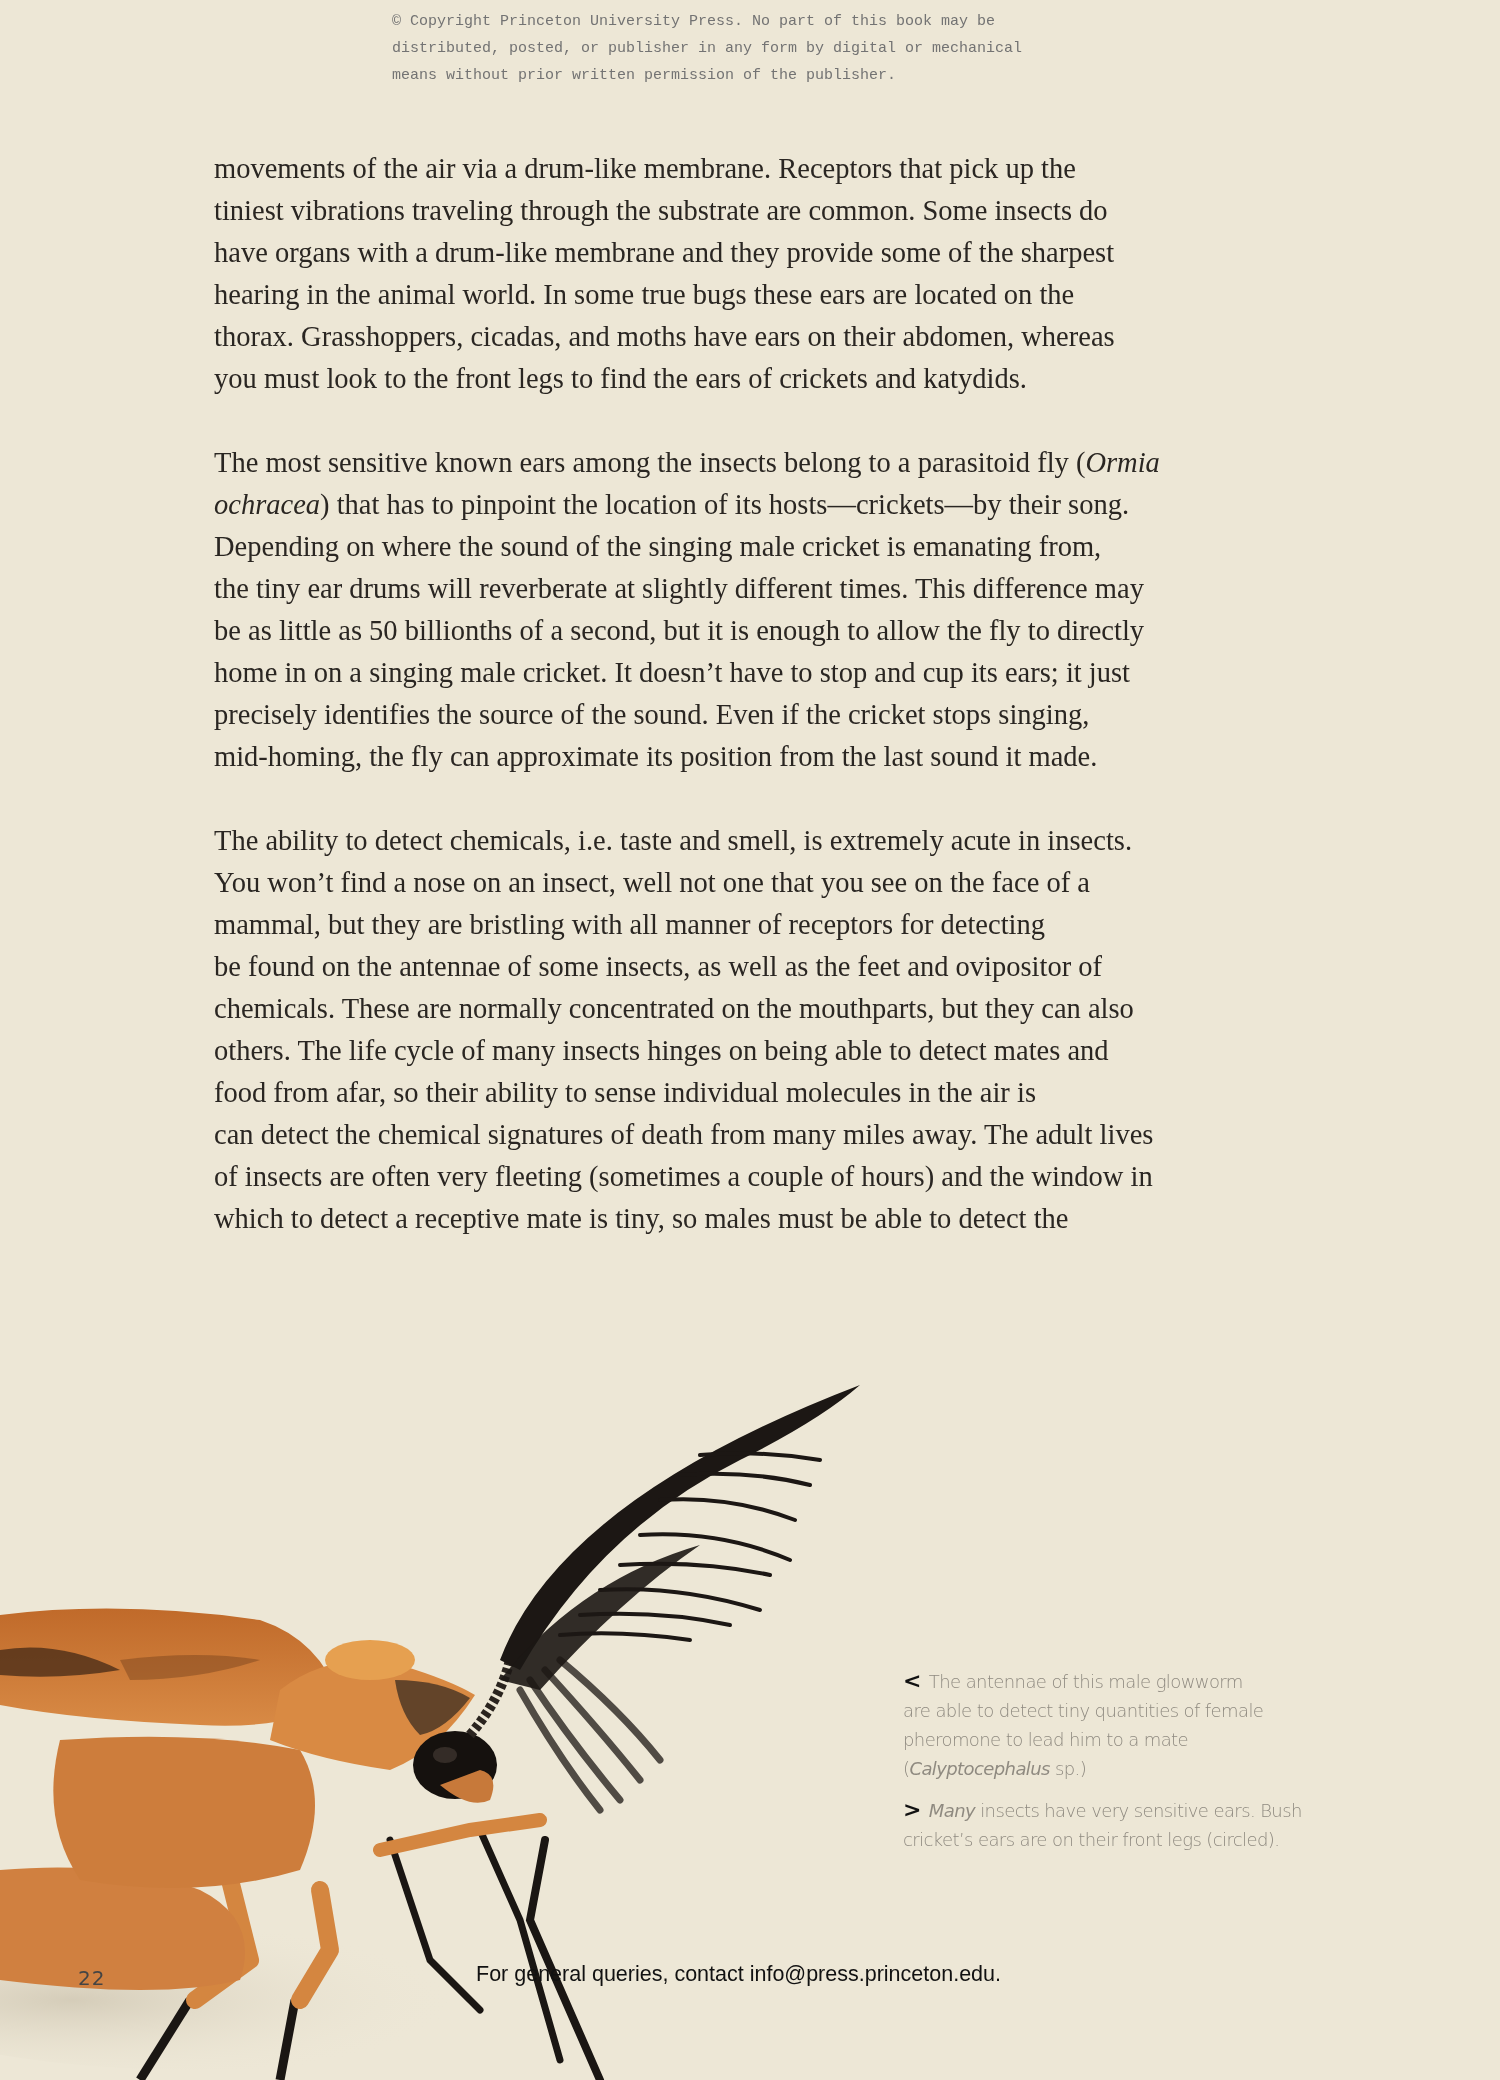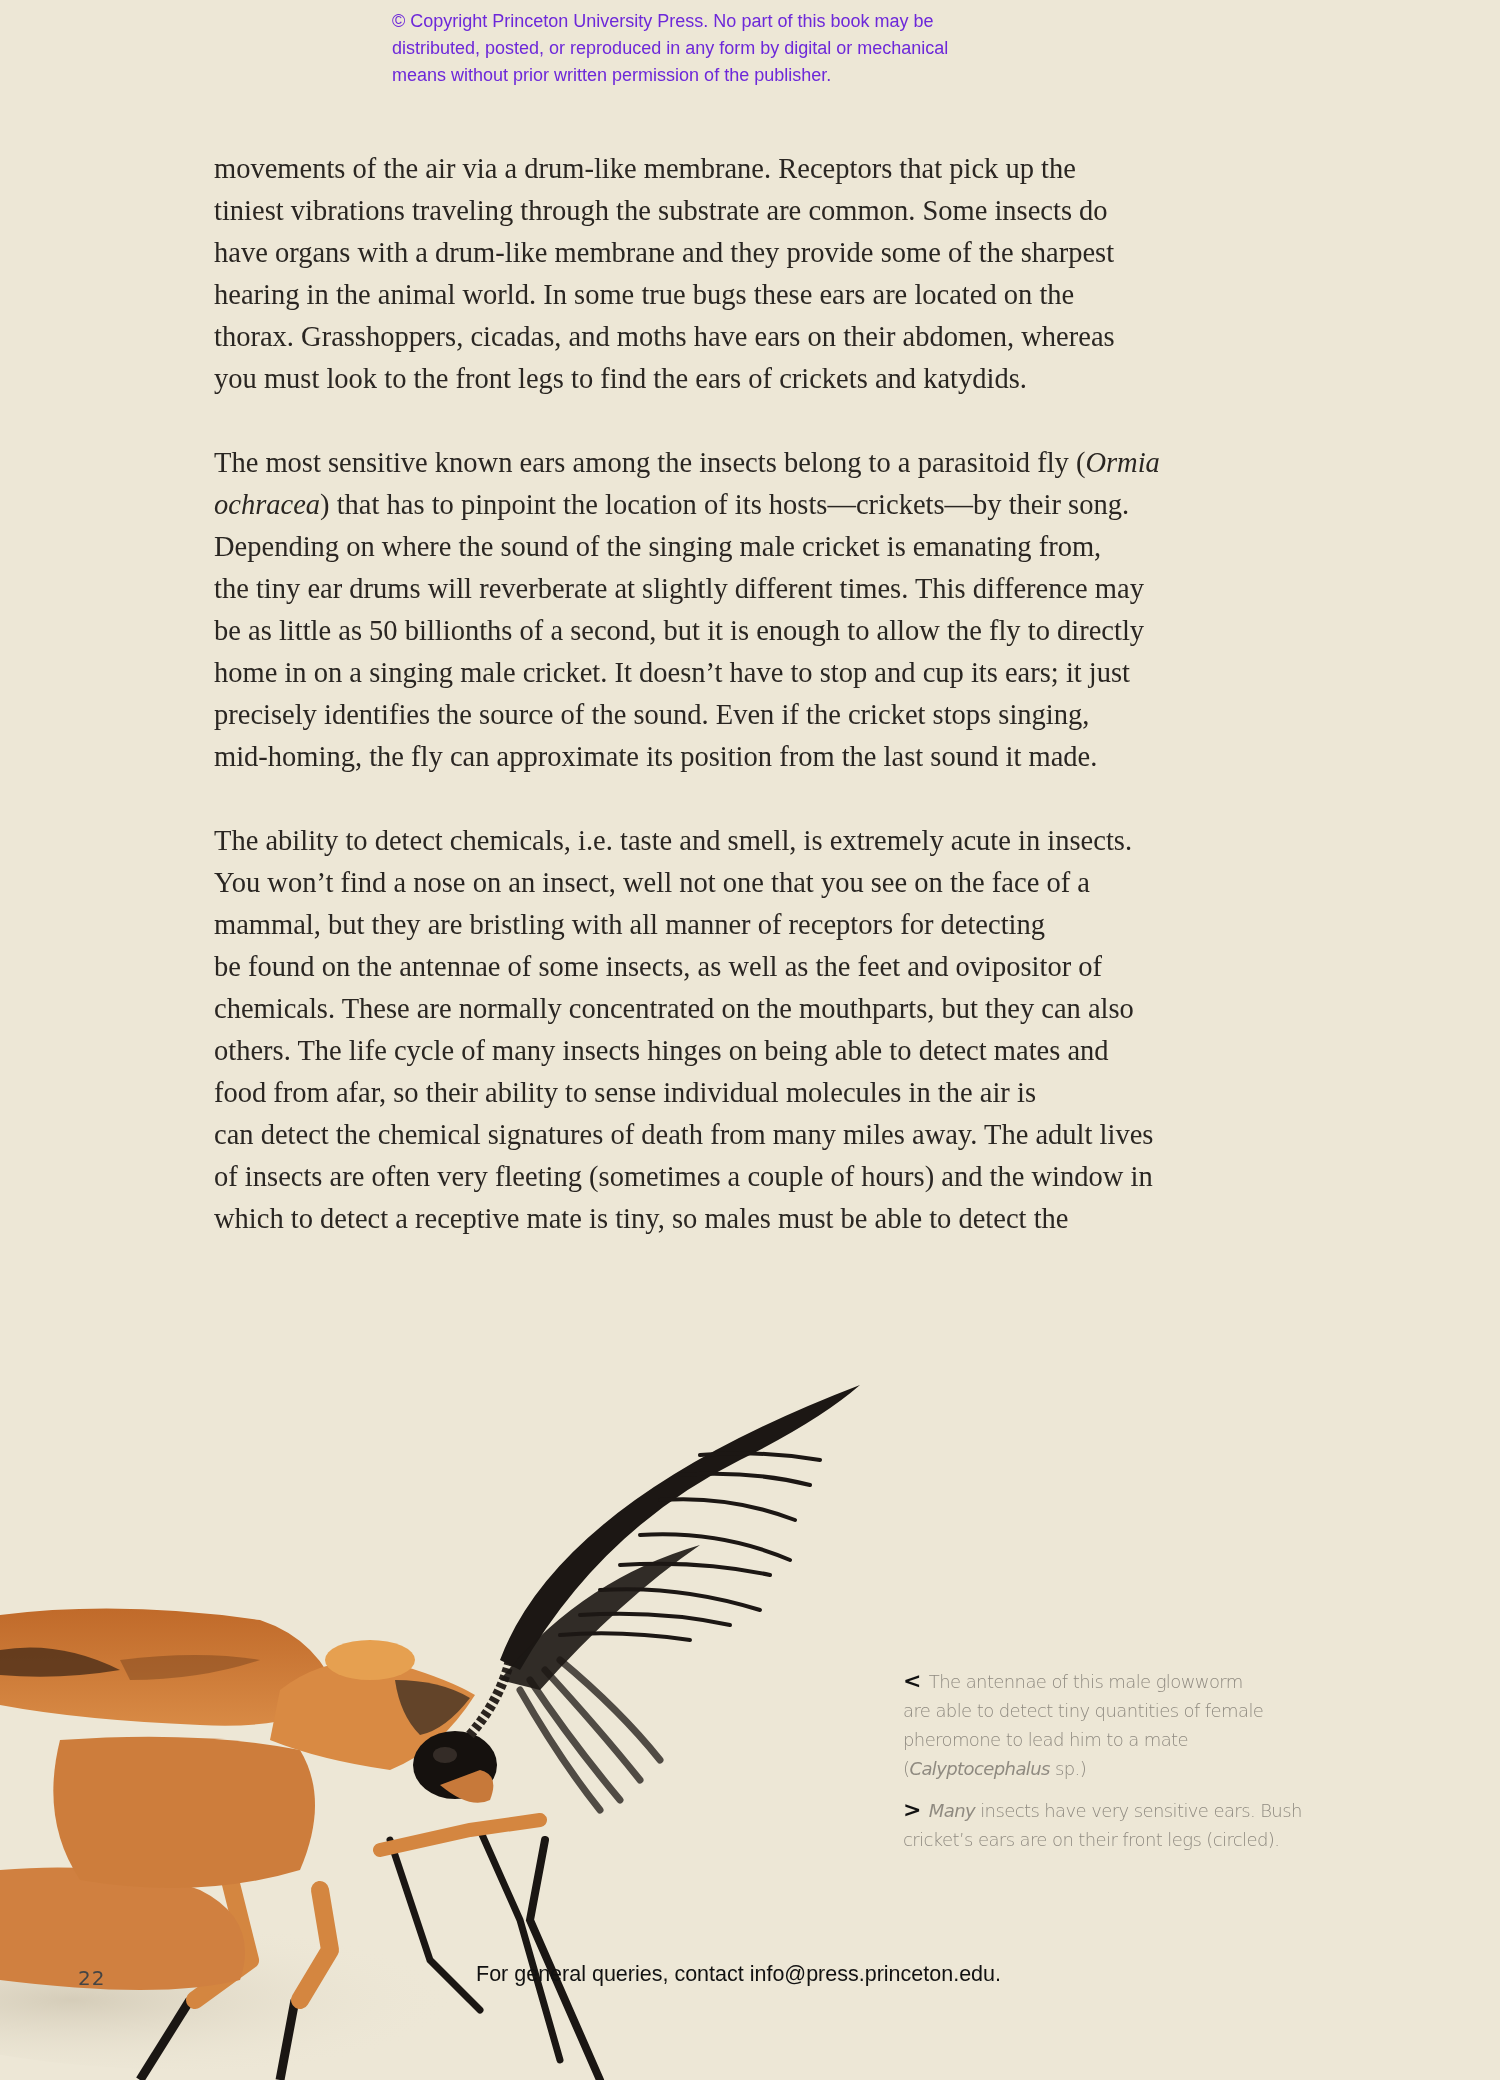--- a/index.html
+++ b/index.html
@@ -5,22 +5,22 @@
   html, body { margin: 0; padding: 0; }
   body {
     width: 1500px; height: 2080px; overflow: hidden;
     background: #ede7d6;
     position: relative;
     font-family: "DejaVu Serif", serif;
     color: #2a2622;
   }
   .copyright {
     position: absolute; left: 392px; top: 8px; width: 760px;
-    font-family: Liberation Sans, sans-serif;
-    font-size: 18px; line-height: 27px; color: #6d28d9;
+    font-family: Liberation Mono, monospace;
+    font-size: 15px; line-height: 27px; color: #737373;
   }
   .body-text {
     position: absolute; left: 214px; top: 148px; width: 1120px;
     font-family: "Liberation Serif", serif;
     font-size: 28.5px; line-height: 42px; color: #2a2622;
   }
   .body-text p { margin: 0 0 42px 0; white-space: nowrap; }
   .body-text .line { display: block; }
   .body-text em { font-style: italic; }
 
@@ -48,21 +48,21 @@
   .footer-query {
     position: absolute; left: 476px; top: 1962px;
     font-family: "Liberation Sans", sans-serif; font-size: 21.5px; color: #111; text-align: right;
   }
 </style>
 </head>
 <body>
 
 <div class="copyright">
   <div>© Copyright Princeton University Press. No part of this book may be</div>
-  <div>distributed, posted, or reproduced in any form by digital or mechanical</div>
+  <div>distributed, posted, or publisher in any form by digital or mechanical</div>
   <div>means without prior written permission of the publisher.</div>
 </div>
 
 <div class="body-text">
   <p>
     <span class="line">movements of the air via a drum-like membrane. Receptors that pick up the</span>
     <span class="line">tiniest vibrations traveling through the substrate are common. Some insects do</span>
     <span class="line">have organs with a drum-like membrane and they provide some of the sharpest</span>
     <span class="line">hearing in the animal world. In some true bugs these ears are located on the</span>
     <span class="line">thorax. Grasshoppers, cicadas, and moths have ears on their abdomen, whereas</span>

